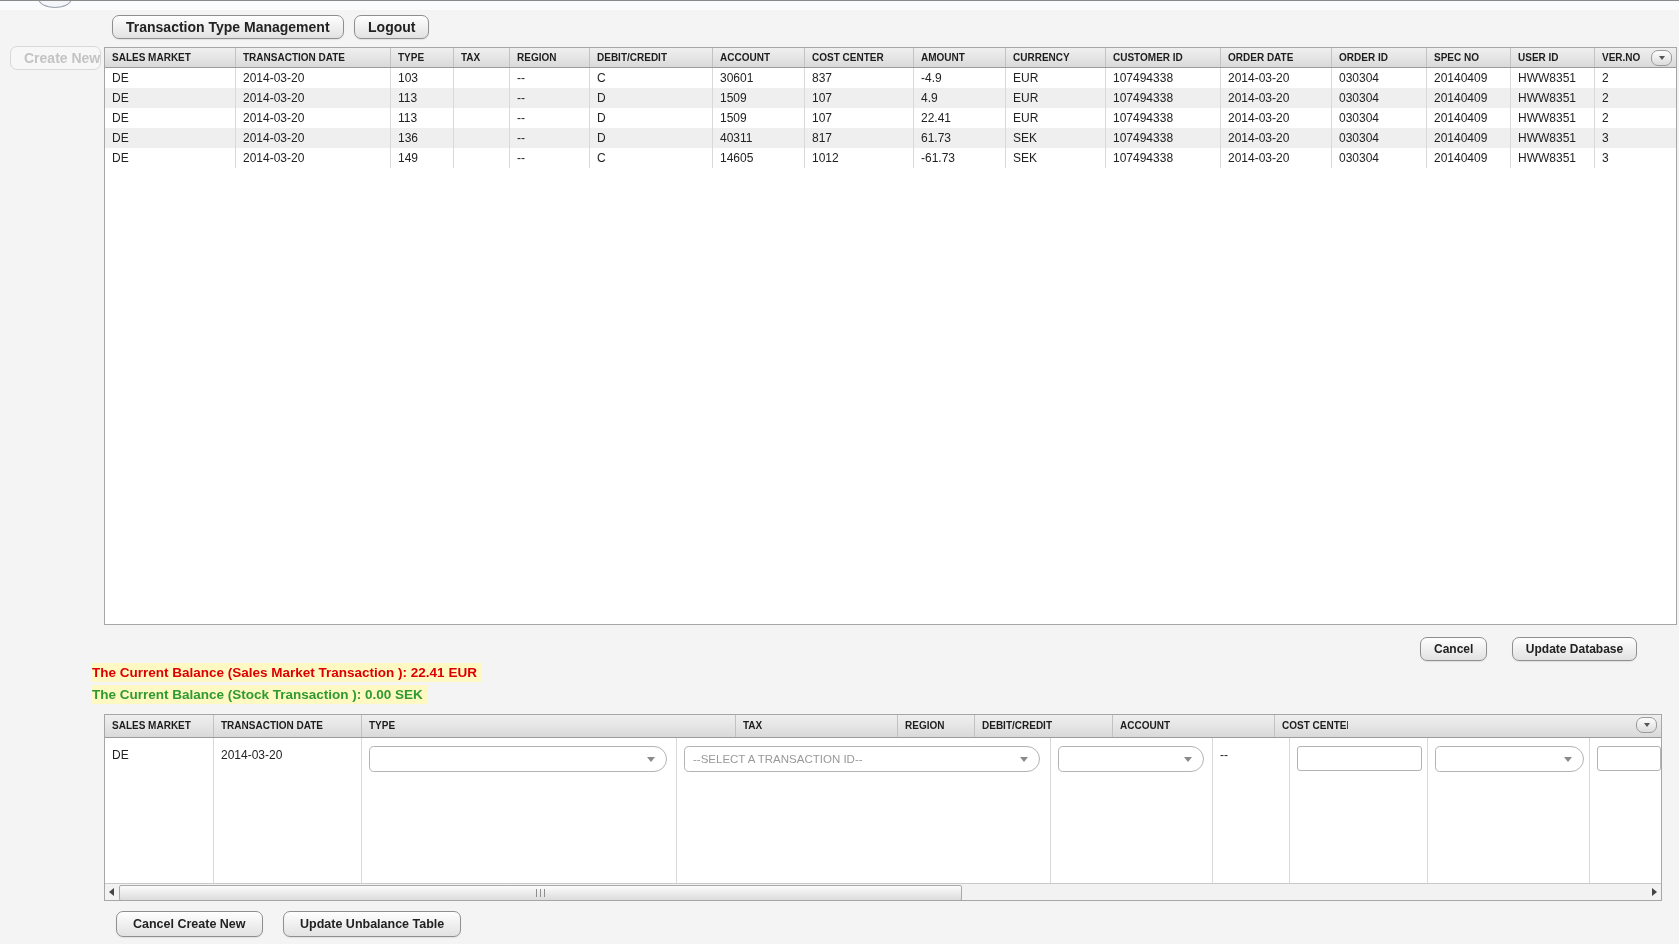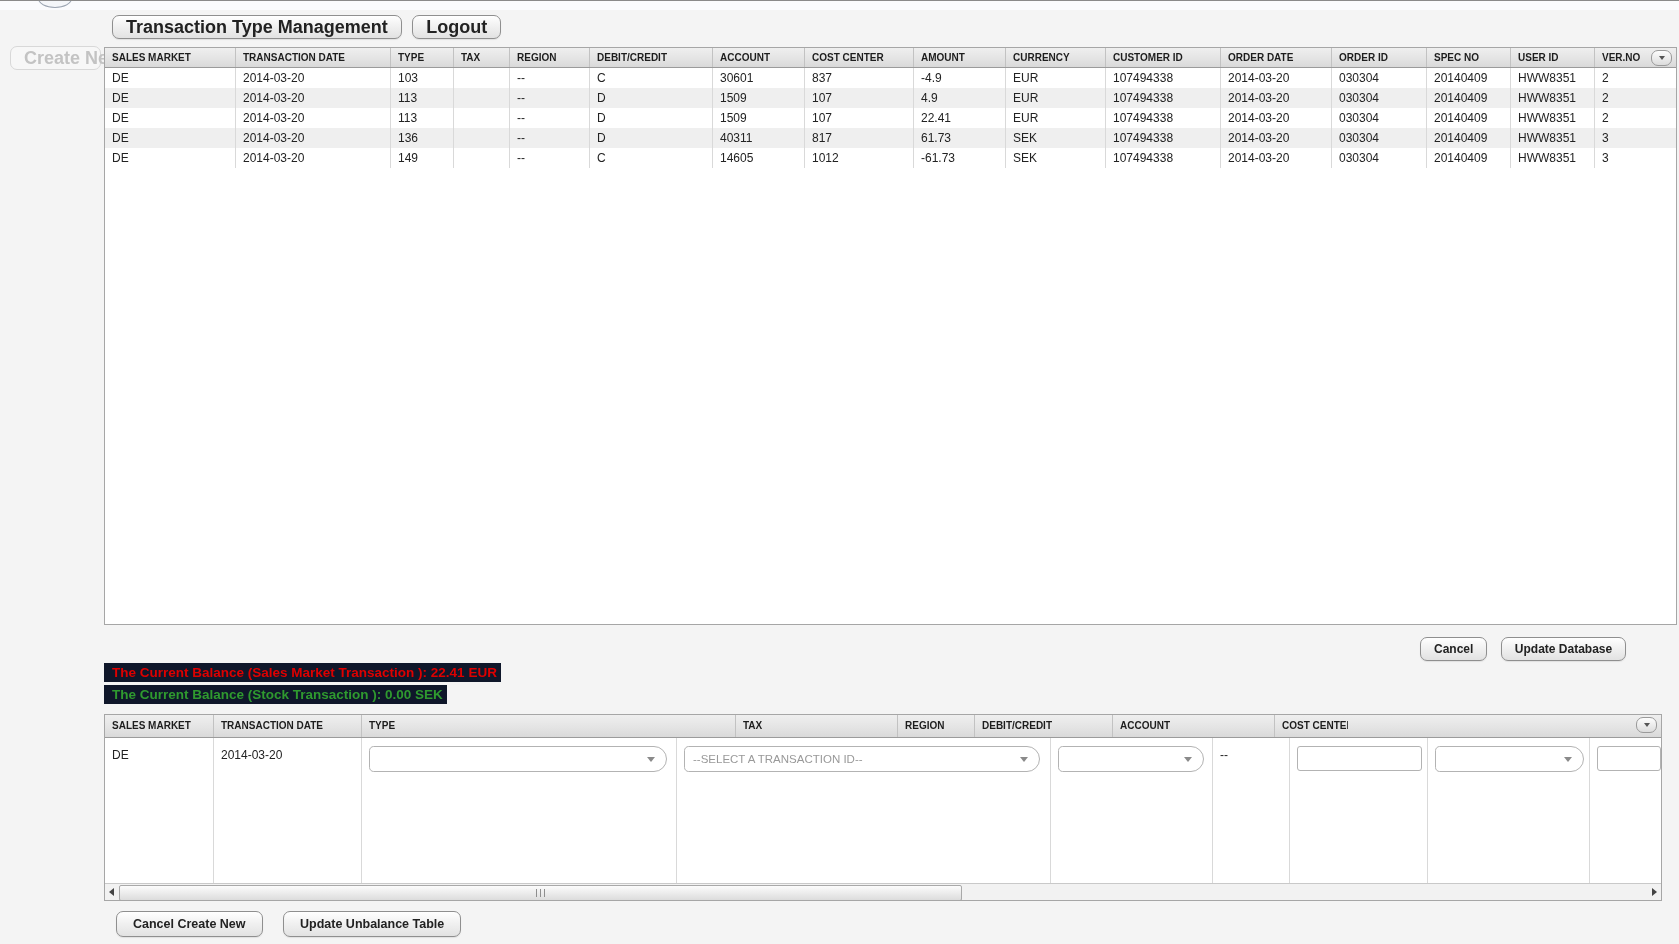--- a/index.html
+++ b/index.html
@@ -10,21 +10,21 @@
     color:#222;
   }
   
   .top-strip{position:absolute;left:0;top:0;width:1679px;height:9px;background:#fafbfd;border-top:1px solid #8a8a8a;overflow:hidden;}
   .window-nub{position:absolute;left:38px;top:-12px;width:32px;height:17px;border:1px solid #9aa3b0;border-radius:50%;background:#f4f6f9;}
   
   .btn{
     display:inline-block;box-sizing:border-box;
     background:linear-gradient(to bottom,#ffffff 0%,#f1f1f1 45%,#e2e2e2 100%);
     border:1px solid #8f8f8f;border-radius:7px;
-    font-size:18px;font-weight:bold;color:#222;
+    font-size:14px;font-weight:bold;color:#222;
     padding:4px 13px;line-height:14px;cursor:pointer;white-space:nowrap;
     box-shadow:0 1px 1px rgba(0,0,0,0.08);
   }
   .btn.disabled{color:#c3c3c3;border-color:#d8d8d8;background:#f7f7f7;box-shadow:none;}
   .nav-bar{position:absolute;left:112px;top:15px;}
   .nav-bar .btn{margin-right:6px;}
   .create-new{position:absolute;left:10px;top:46px;width:91px;text-align:center;}
   
   .main-table{
     position:absolute;left:104px;top:47px;width:1573px;height:578px;
@@ -46,25 +46,25 @@
   .m10{width:115px}.m11{width:111px}.m12{width:95px}.m13{width:84px}.m14{width:84px}
   .m15{width:83px;border-right:none}
   
   .col-menu-btn{position:absolute;right:4px;top:2px;width:19px;height:14px;
     border:1px solid #9a9a9a;border-radius:7px;
     background:linear-gradient(to bottom,#fdfdfd,#dcdcdc);
     display:flex;align-items:center;justify-content:center;cursor:pointer;}
   .tri-down{width:0;height:0;border-left:3.5px solid transparent;border-right:3.5px solid transparent;border-top:4px solid #555;}
   
   .mid-actions{position:absolute;left:1420px;top:637px;}
-  .mid-actions .btn{margin-right:9px;font-size:12px;}
+  .mid-actions .btn{margin-right:20px;font-size:12px;}
   .mid-actions .btn:last-child{margin-right:9px;}
   
-  .balance{position:absolute;left:104px;display:inline-block;background:#0f172a;
-    font-size:13.5px;font-weight:bold;padding:2px 4px 2px 8px;white-space:nowrap;}
+  .balance{position:absolute;left:92px;display:inline-block;background:#fef9c3;
+    font-size:13.5px;font-weight:bold;padding:2px 4px 2px 0;white-space:nowrap;}
   .balance.red{top:663px;color:#dd0000;}
   .balance.green{top:685px;color:#2f9a2f;}
   
   .create-table{
     position:absolute;left:104px;top:714px;width:1558px;height:187px;
     background:#ffffff;border:1px solid #a6a6a6;box-sizing:border-box;overflow:hidden;
   }
   .create-table .thead{height:22px;}
   .create-table .th{line-height:22px;}
   .crow{display:flex;height:146px;}

